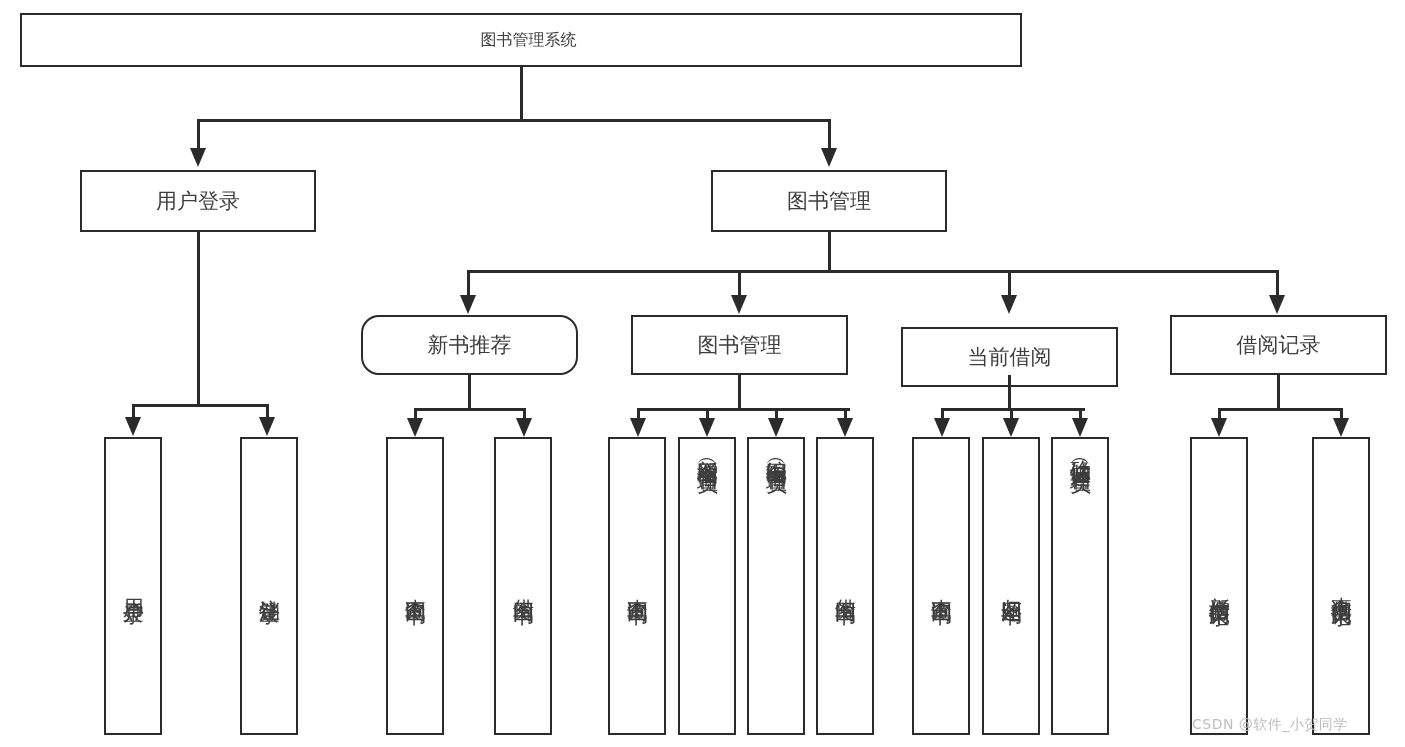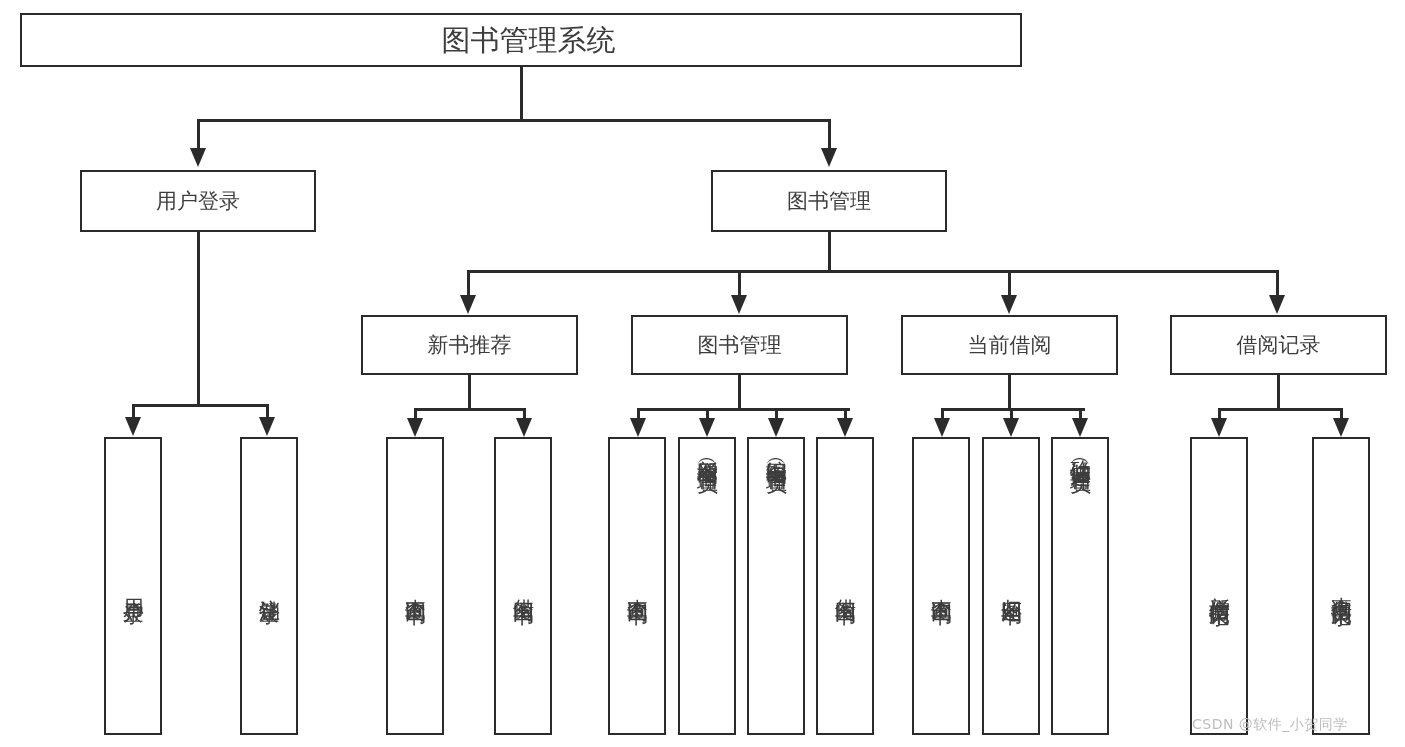--- a/index.html
+++ b/index.html
@@ -24,21 +24,21 @@
     border: 2px solid #2b2b2b;
     background: #ffffff;
     color: #3d3d3d;
     display: flex;
     align-items: center;
     justify-content: center;
     text-align: center;
     line-height: 1.18;
   }
   .node.root {
-    font-size: 29px;
+    font-size: 16px;
     padding-left: 15px;
   }
   .node.lvl2 {
     font-size: 21px;
   }
   .node.lvl3 {
     font-size: 21px;
   }
   
   .node.leaf {
@@ -123,27 +123,27 @@
 
   <div class="ln vln" style="left:738px; top:270px; width:3px; height:26px;"></div>
   <div class="arrow" style="left:731px; top:295px;"></div>
 
   <div class="ln vln" style="left:1008px; top:270px; width:3px; height:26px;"></div>
   <div class="arrow" style="left:1001px; top:295px;"></div>
 
   <div class="ln vln" style="left:1276px; top:270px; width:3px; height:26px;"></div>
   <div class="arrow" style="left:1269px; top:295px;"></div>
 
-  <div class="node lvl3" style="left:361px; top:315px; width:217px; height:60px;">
+  <div class="node lvl3" style="left:361px; top:315px; width:217px; height:60px;border-radius:18px;">
     <span>新书推荐</span>
   </div>
   <div class="node lvl3" style="left:631px; top:315px; width:217px; height:60px;">
     <span>图书管理</span>
   </div>
-  <div class="node lvl3" style="left:901px; top:315px; width:217px; height:60px;">
+  <div class="node lvl3" style="left:901px; top:327px; width:217px; height:60px;">
     <span>当前借阅</span>
   </div>
   <div class="node lvl3" style="left:1170px; top:315px; width:217px; height:60px;">
     <span>借阅记录</span>
   </div>
 
   <div class="ln vln" style="left:468px; top:375px; width:3px; height:33px;"></div>
   <div class="ln hln" style="left:414px; top:408px; width:112px; height:3px;"></div>
   <div class="ln vln" style="left:414px; top:408px; width:3px; height:12px;"></div>
   <div class="arrow" style="left:407px; top:418px;"></div>

